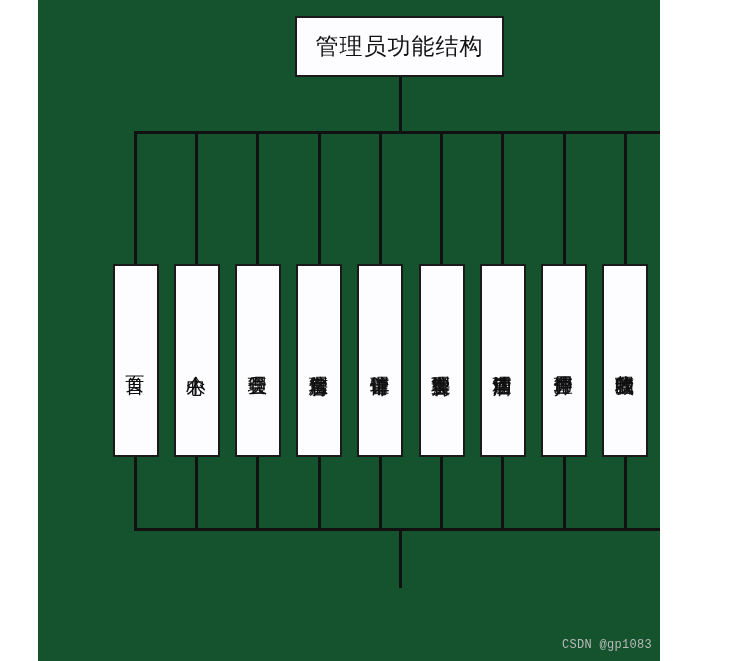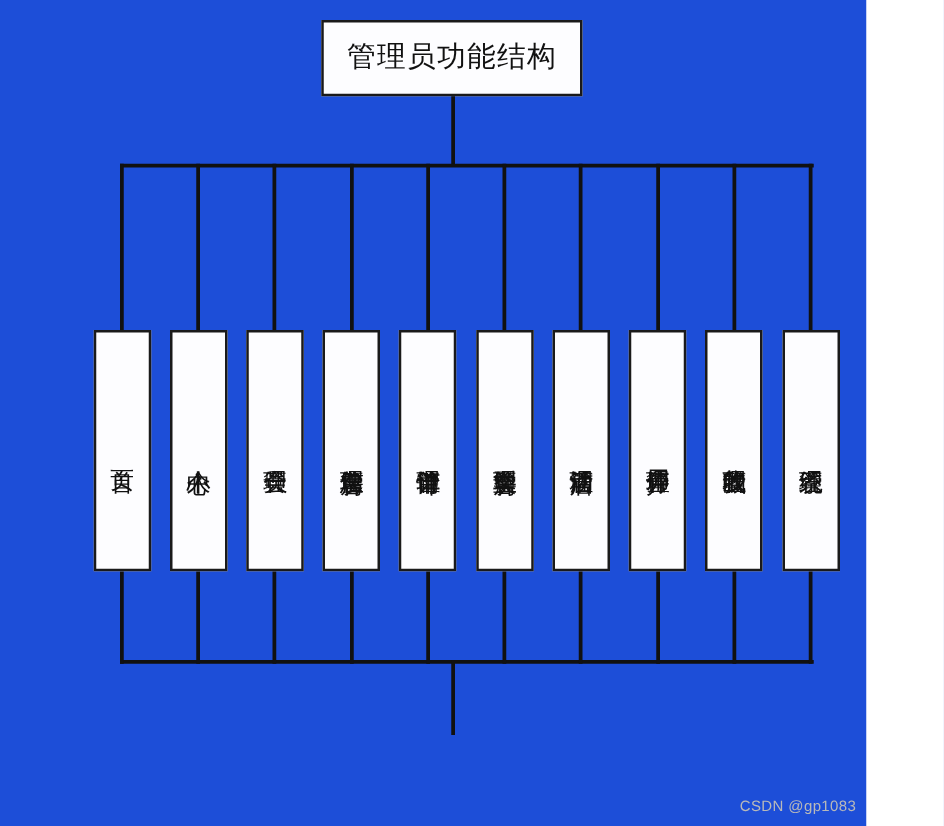--- a/index.html
+++ b/index.html
@@ -5,24 +5,25 @@
   html, body {
     margin: 0;
     padding: 0;
     background: #ffffff;
   }
   body {
     font-family: "Liberation Sans", "DejaVu Sans", sans-serif;
   }
   #canvas {
     position: relative;
-    width: 693px;
+    width: 622px;
     height: 661px;
-    background: #1d4ed8;
+    background: #14532d;
     overflow: hidden;
+    margin-left: 38px;
   }
 
   
   .node {
     position: absolute;
     box-sizing: border-box;
     border: 2px solid #1a1a1a;
     background: #fdfdff;
     display: flex;
     align-items: center;
@@ -66,21 +67,21 @@
   .line.h { height: 3px; }
   .line.v { width: 3px; }
 
   
   #watermark {
     position: absolute;
     right: 8px;
     bottom: 9px;
     font-size: 12px;
     color: #b9b9b9;
-    font-family: Liberation Sans, sans-serif;
+    font-family: Liberation Mono, monospace;
     letter-spacing: 0.3px;
     user-select: none;
   }
 </style>
 </head>
 <body>
 
 <div id="canvas">
 
   <div class="node wide" id="root-node">

